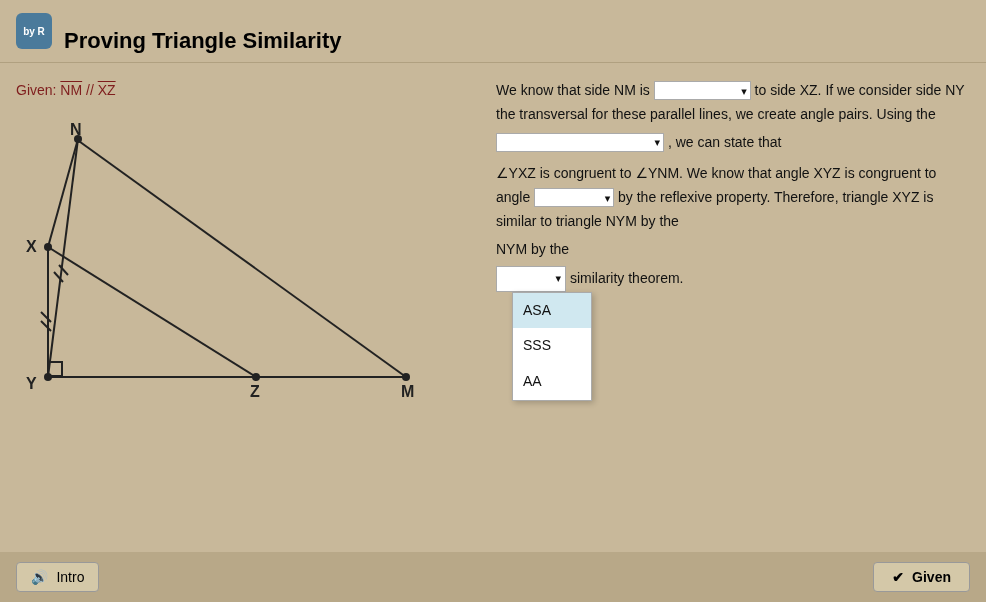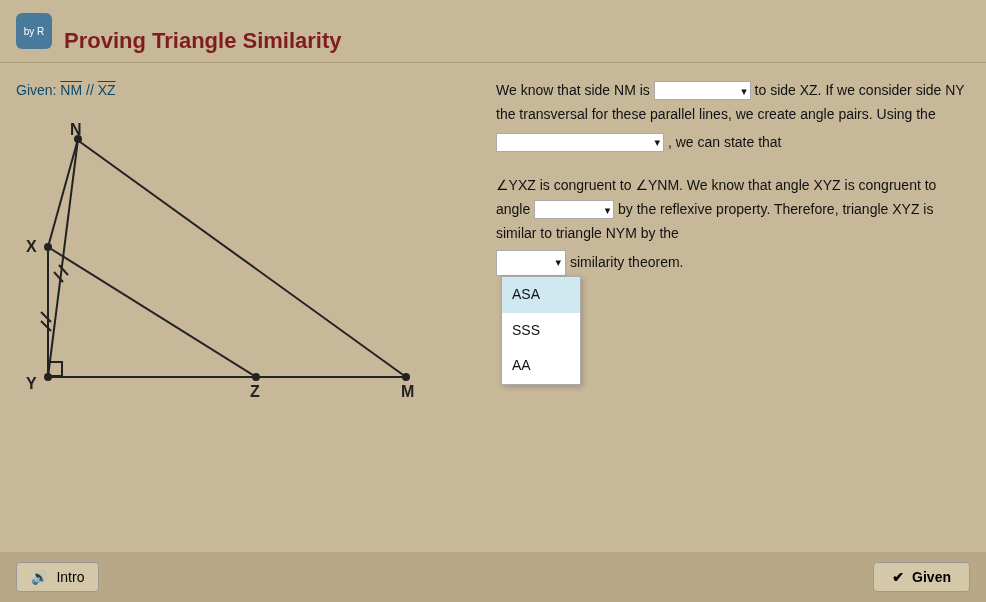--- a/index.html
+++ b/index.html
@@ -25,26 +25,26 @@
     .header-icon {
       width: 36px;
       height: 36px;
       background: #4a7a9b;
       border-radius: 6px;
       display: flex;
       align-items: center;
       justify-content: center;
       color: white;
       font-size: 10px;
-      font-weight: normal;
+      font-weight: bold;
     }
     .header-title {
       font-size: 22px;
       font-weight: bold;
-      color: #7f1d1d;
+      color: #000000;
       margin-top: 20px;
     }
 
     
     .main-content {
       display: flex;
       height: calc(602px - 54px - 50px);
       padding: 16px;
       gap: 20px;
     }
@@ -52,21 +52,21 @@
     
     .left-panel {
       width: 460px;
       flex-shrink: 0;
     }
     .given-prove {
       margin-bottom: 16px;
     }
     .given-prove p {
       font-size: 14px;
-      color: #0c4a6e;
+      color: #7f1d1d;
       line-height: 1.6;
     }
     .overline {
       text-decoration: overline;
     }
 
     
     .diagram {
       position: relative;
       width: 440px;
@@ -129,21 +129,21 @@
       font-size: 13px;
       cursor: pointer;
     }
     .dropdown-trigger .arrow {
       margin-left: auto;
       font-size: 11px;
     }
     .dropdown-open {
       position: absolute;
       top: 100%;
-      left: 5px;
+      left: 16px;
       min-width: 80px;
       background: white;
       border: 1px solid #aaa;
       z-index: 10;
       box-shadow: 2px 2px 6px rgba(0,0,0,0.2);
     }
     .dropdown-open .dropdown-item {
       padding: 6px 10px;
       cursor: pointer;
       font-size: 14px;
@@ -265,33 +265,36 @@
     <p style="margin-top:0;">
       <span class="inline-select">
         <select style="min-width:120px;">
           <option value=""></option>
           <option value="Corresponding Angles">Corresponding Angles</option>
           <option value="Alternate Interior Angles">Alternate Interior Angles</option>
         </select>
       </span>
       <span>, we can state that</span>
     </p>
-    <p style="margin-top:20px;">
+    <p style="margin-top:8px;">
       <span>∠YXZ is congruent to ∠YNM. We know that angle XYZ is congruent to angle</span>
       <span> </span>
       <span class="inline-select">
         <select>
           <option value=""></option>
           <option value="XYZ">XYZ</option>
           <option value="NYM">NYM</option>
         </select>
       </span>
       <span>by the reflexive property. Therefore, triangle XYZ is similar to triangle NYM by the</span>
     </p>
-    <div class="dropdown-container" style="position:relative; display:inline-block;">
+    <p style="margin-top:4px; display:flex; align-items:flex-start; gap:4px;">
+
+      <span>NYM by the </span>
+      </p><div class="dropdown-container" style="position:relative; display:inline-block;">
         <div class="dropdown-trigger">
           <span>&nbsp;</span>
           <span class="arrow">▾</span>
         </div>
         <div class="dropdown-open">
           <div class="dropdown-item highlighted">ASA</div>
           <div class="dropdown-item">SSS</div>
           <div class="dropdown-item">AA</div>
         </div>
       </div>

